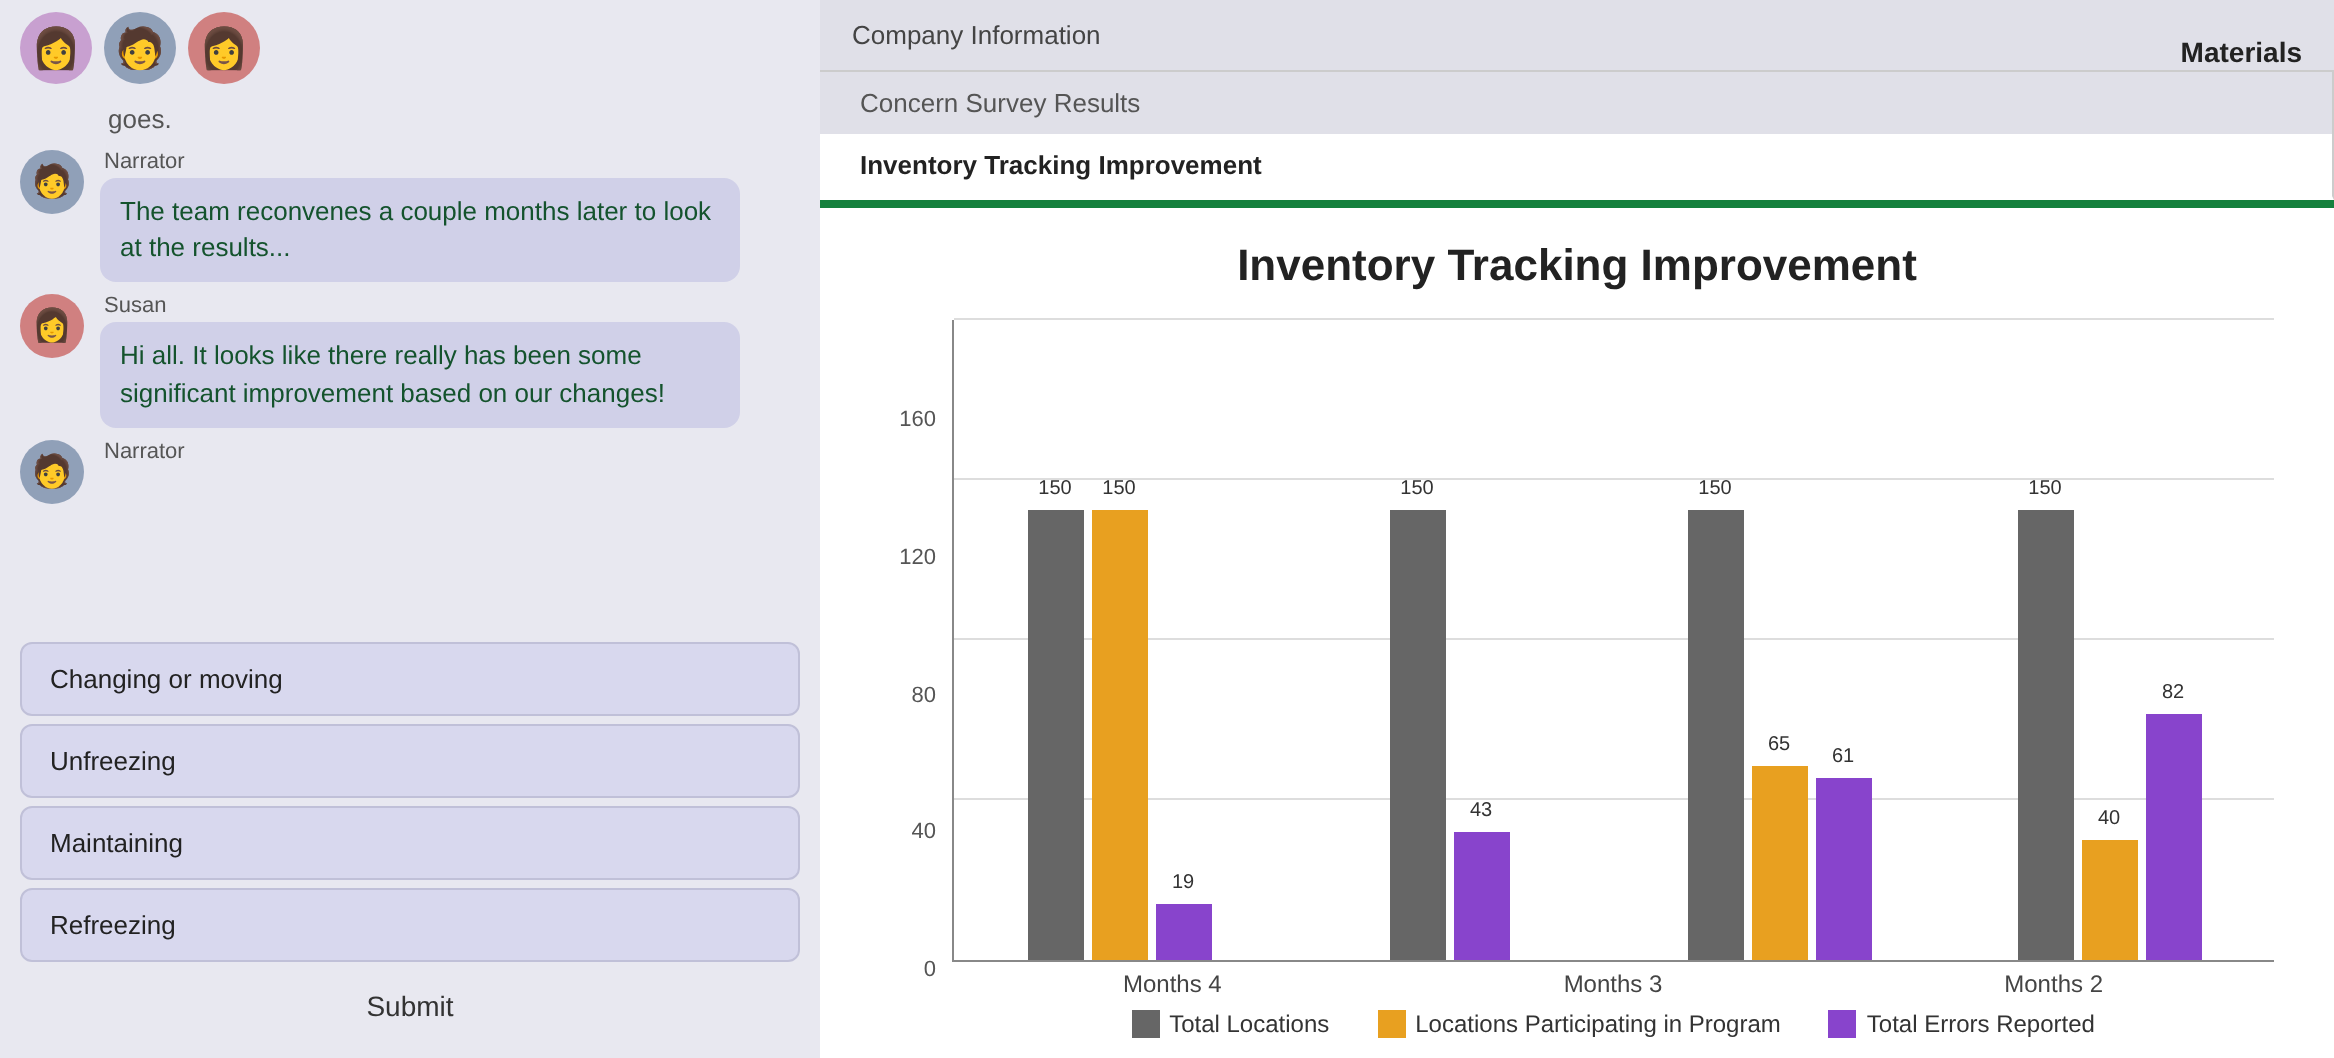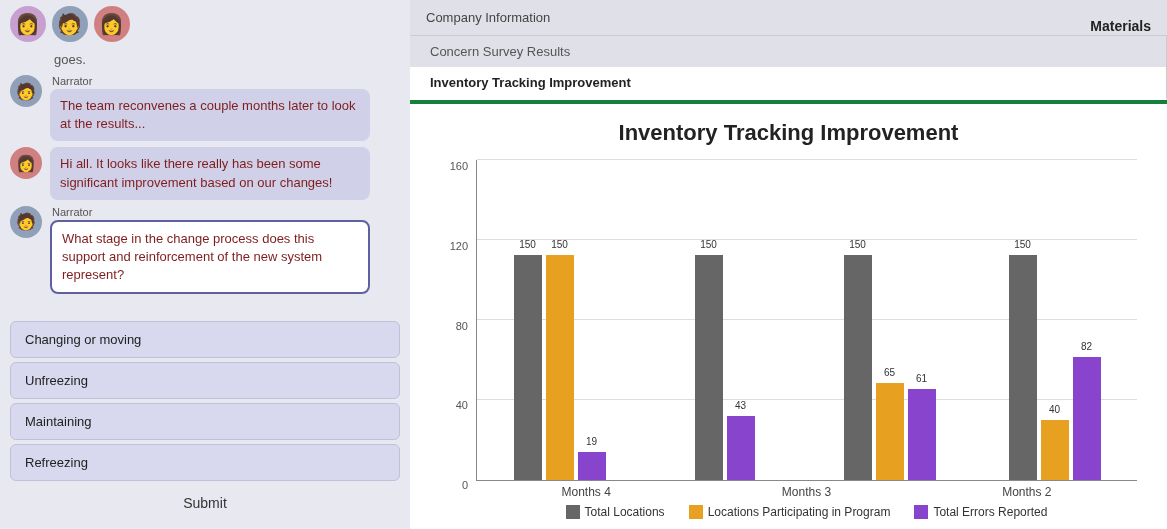--- a/index.html
+++ b/index.html
@@ -54,21 +54,21 @@
       color: #555;
       margin-bottom: 2px;
       margin-left: 2px;
     }
 
     .bubble {
       background: #d0d0e8;
       border-radius: 8px;
       padding: 8px 10px;
       font-size: 13px;
-      color: #7f1d1d;
+      color: #14532d;
       line-height: 1.4;
       max-width: 320px;
     }
 
     .bubble.outlined {
       background: white;
       border: 2px solid #6060a0;
     }
 
     
@@ -184,20 +184,21 @@
     }
 
     .y-axis {
       display: flex;
       flex-direction: column;
       justify-content: space-between;
       align-items: flex-end;
       padding-right: 8px;
       padding-bottom: 28px;
       width: 36px;
+      margin-top: 44px;
     }
 
     .y-label {
       font-size: 11px;
       color: #555;
     }
 
     .chart-plot {
       flex: 1;
       display: flex;
@@ -340,29 +341,29 @@
       <div class="avatar-body" style="background:#90a0b8; width:32px; height:32px; border-radius:50%; font-size:16px;">🧑</div>
       <div class="message-block">
         <div class="speaker-label">Narrator</div>
         <div class="bubble">The team reconvenes a couple months later to look at the results...</div>
       </div>
     </div>
 
     <div class="chat-message">
       <div class="avatar-body" style="background:#d08080; width:32px; height:32px; border-radius:50%; font-size:16px;">👩</div>
       <div class="message-block">
+        <div class="speaker-label">Susan</div>
         <div class="bubble">Hi all. It looks like there really has been some significant improvement based on our changes!</div>
       </div>
     </div>
 
     <div class="chat-message">
       <div class="avatar-body" style="background:#90a0b8; width:32px; height:32px; border-radius:50%; font-size:16px;">🧑</div>
       <div class="message-block">
         <div class="speaker-label">Narrator</div>
-        <div class="bubble outlined">What stage in the change process does this support and reinforcement of the new system represent?</div>
       </div>
     </div>
   </div>
 
   <div class="options-area">
     <button class="option-btn">Changing or moving</button>
     <button class="option-btn">Unfreezing</button>
     <button class="option-btn">Maintaining</button>
     <button class="option-btn">Refreezing</button>
     <button class="submit-btn">Submit</button>

